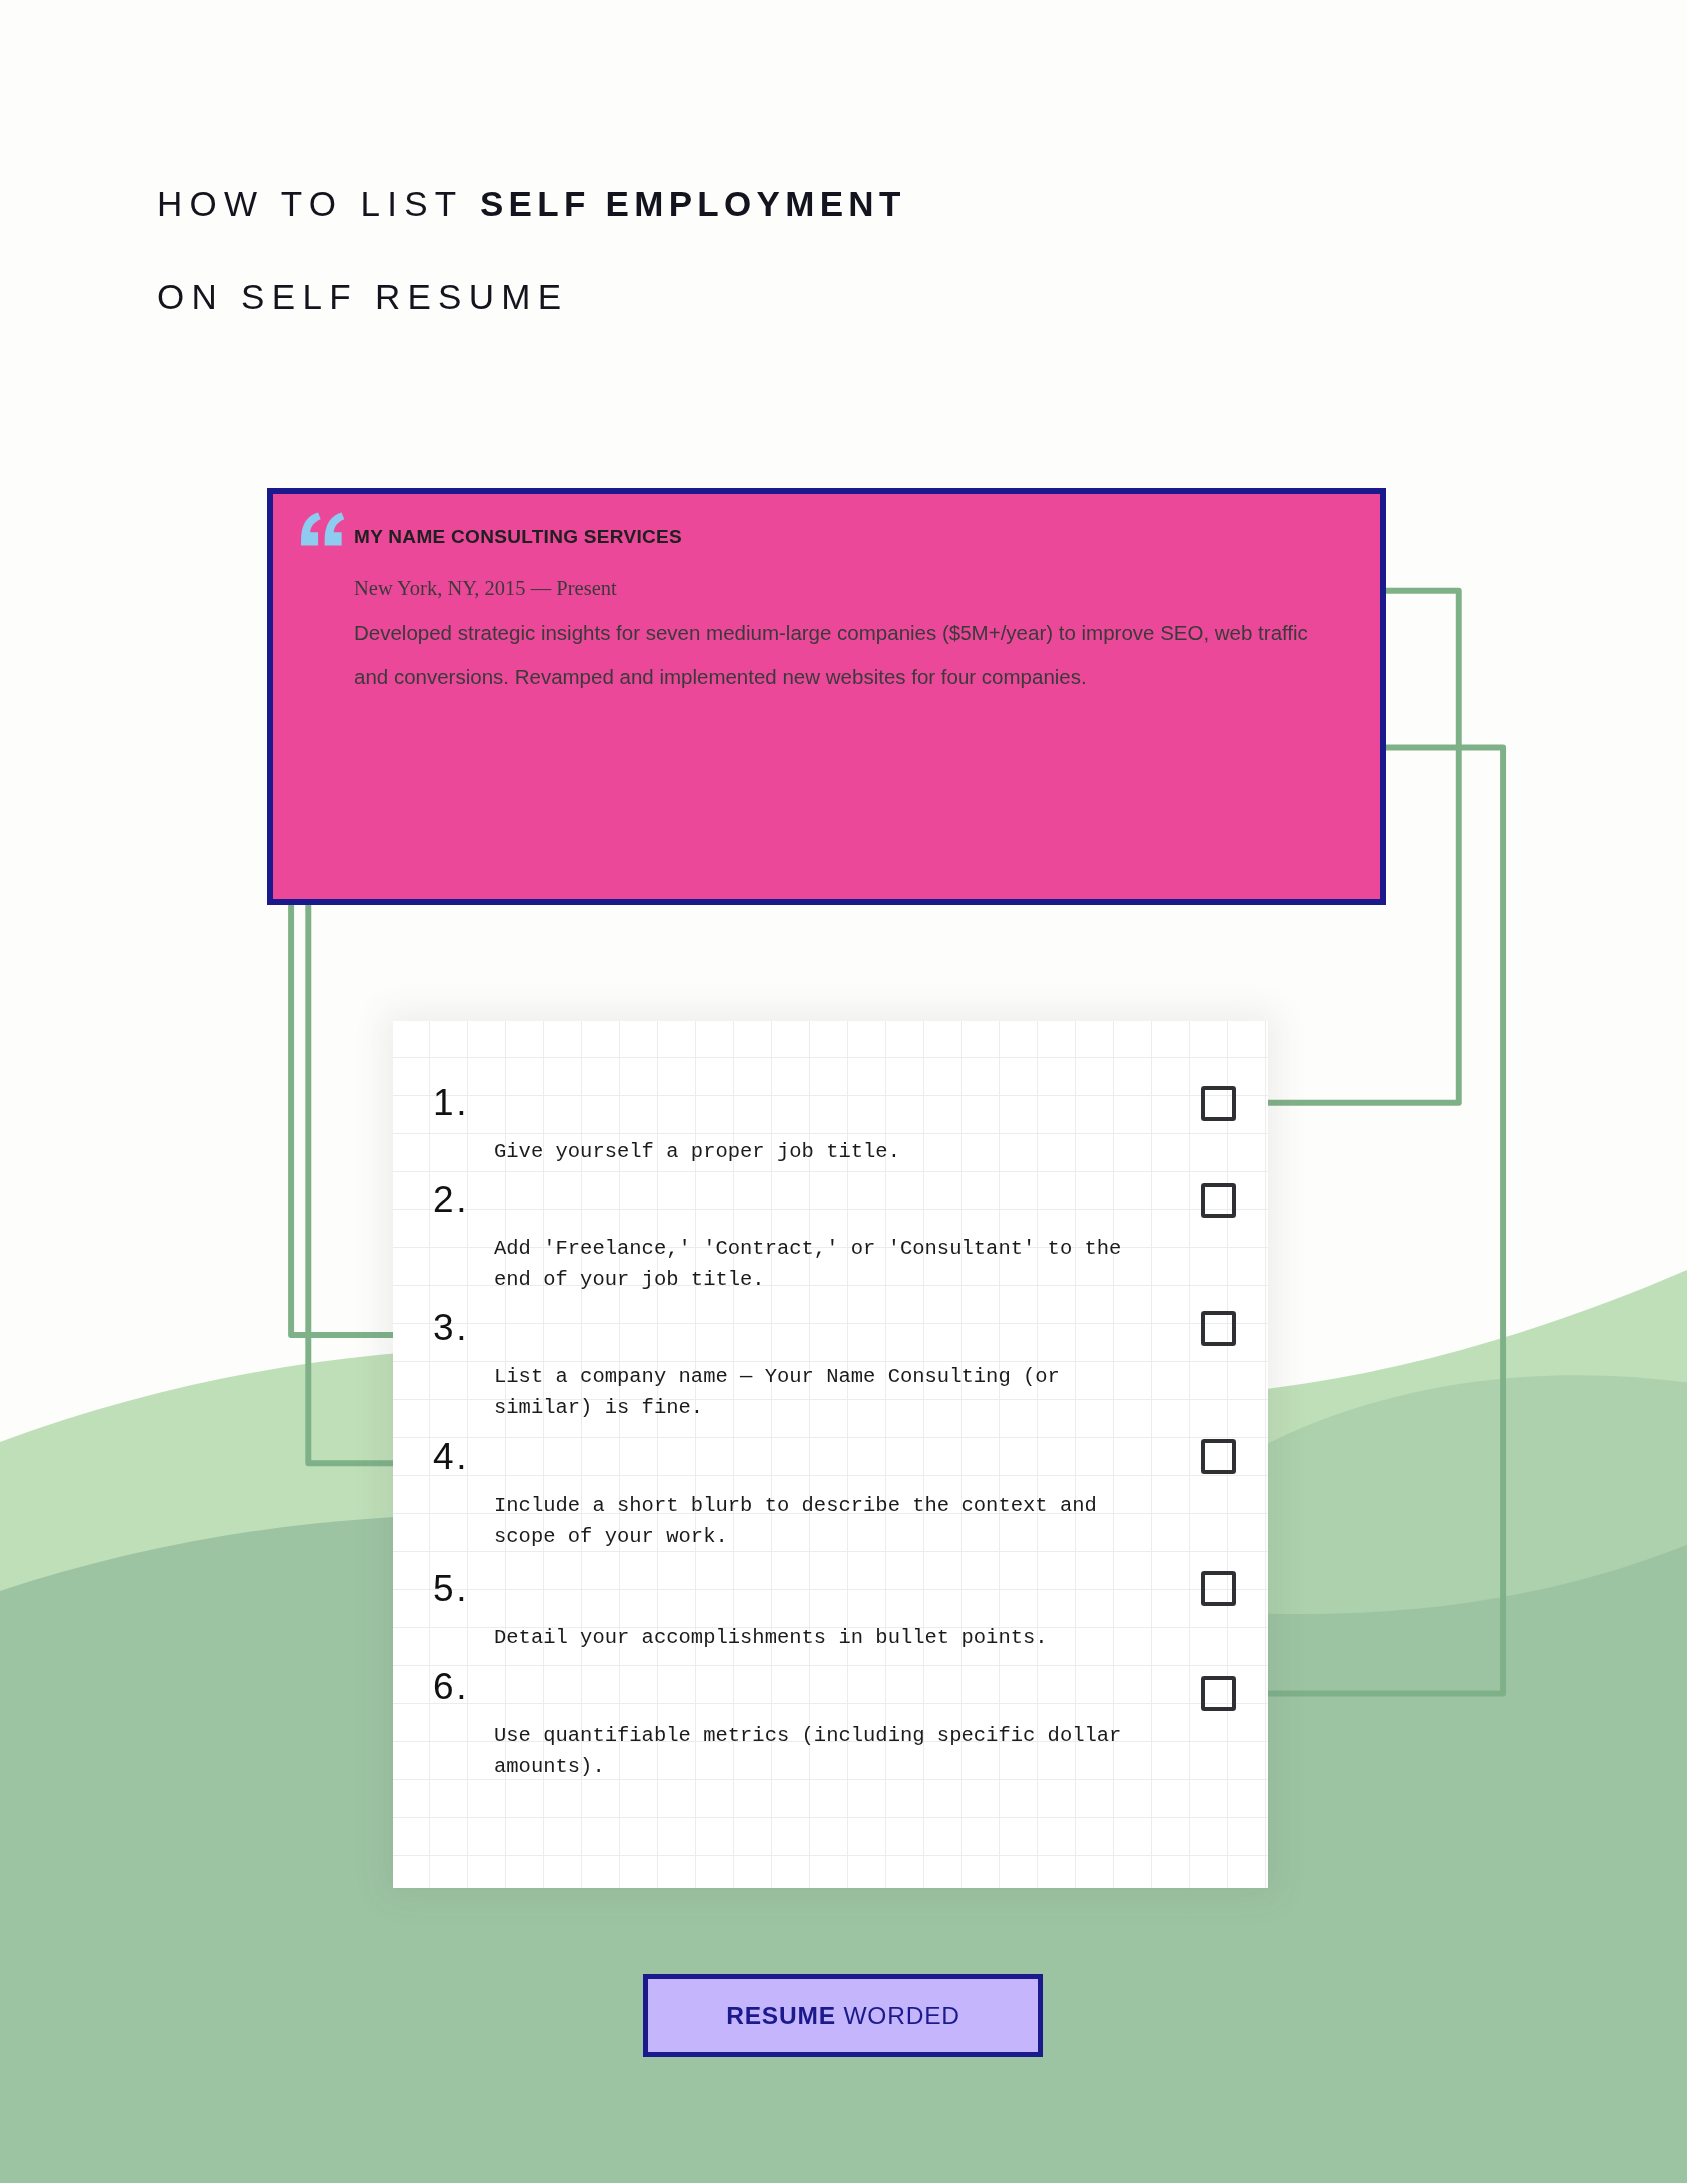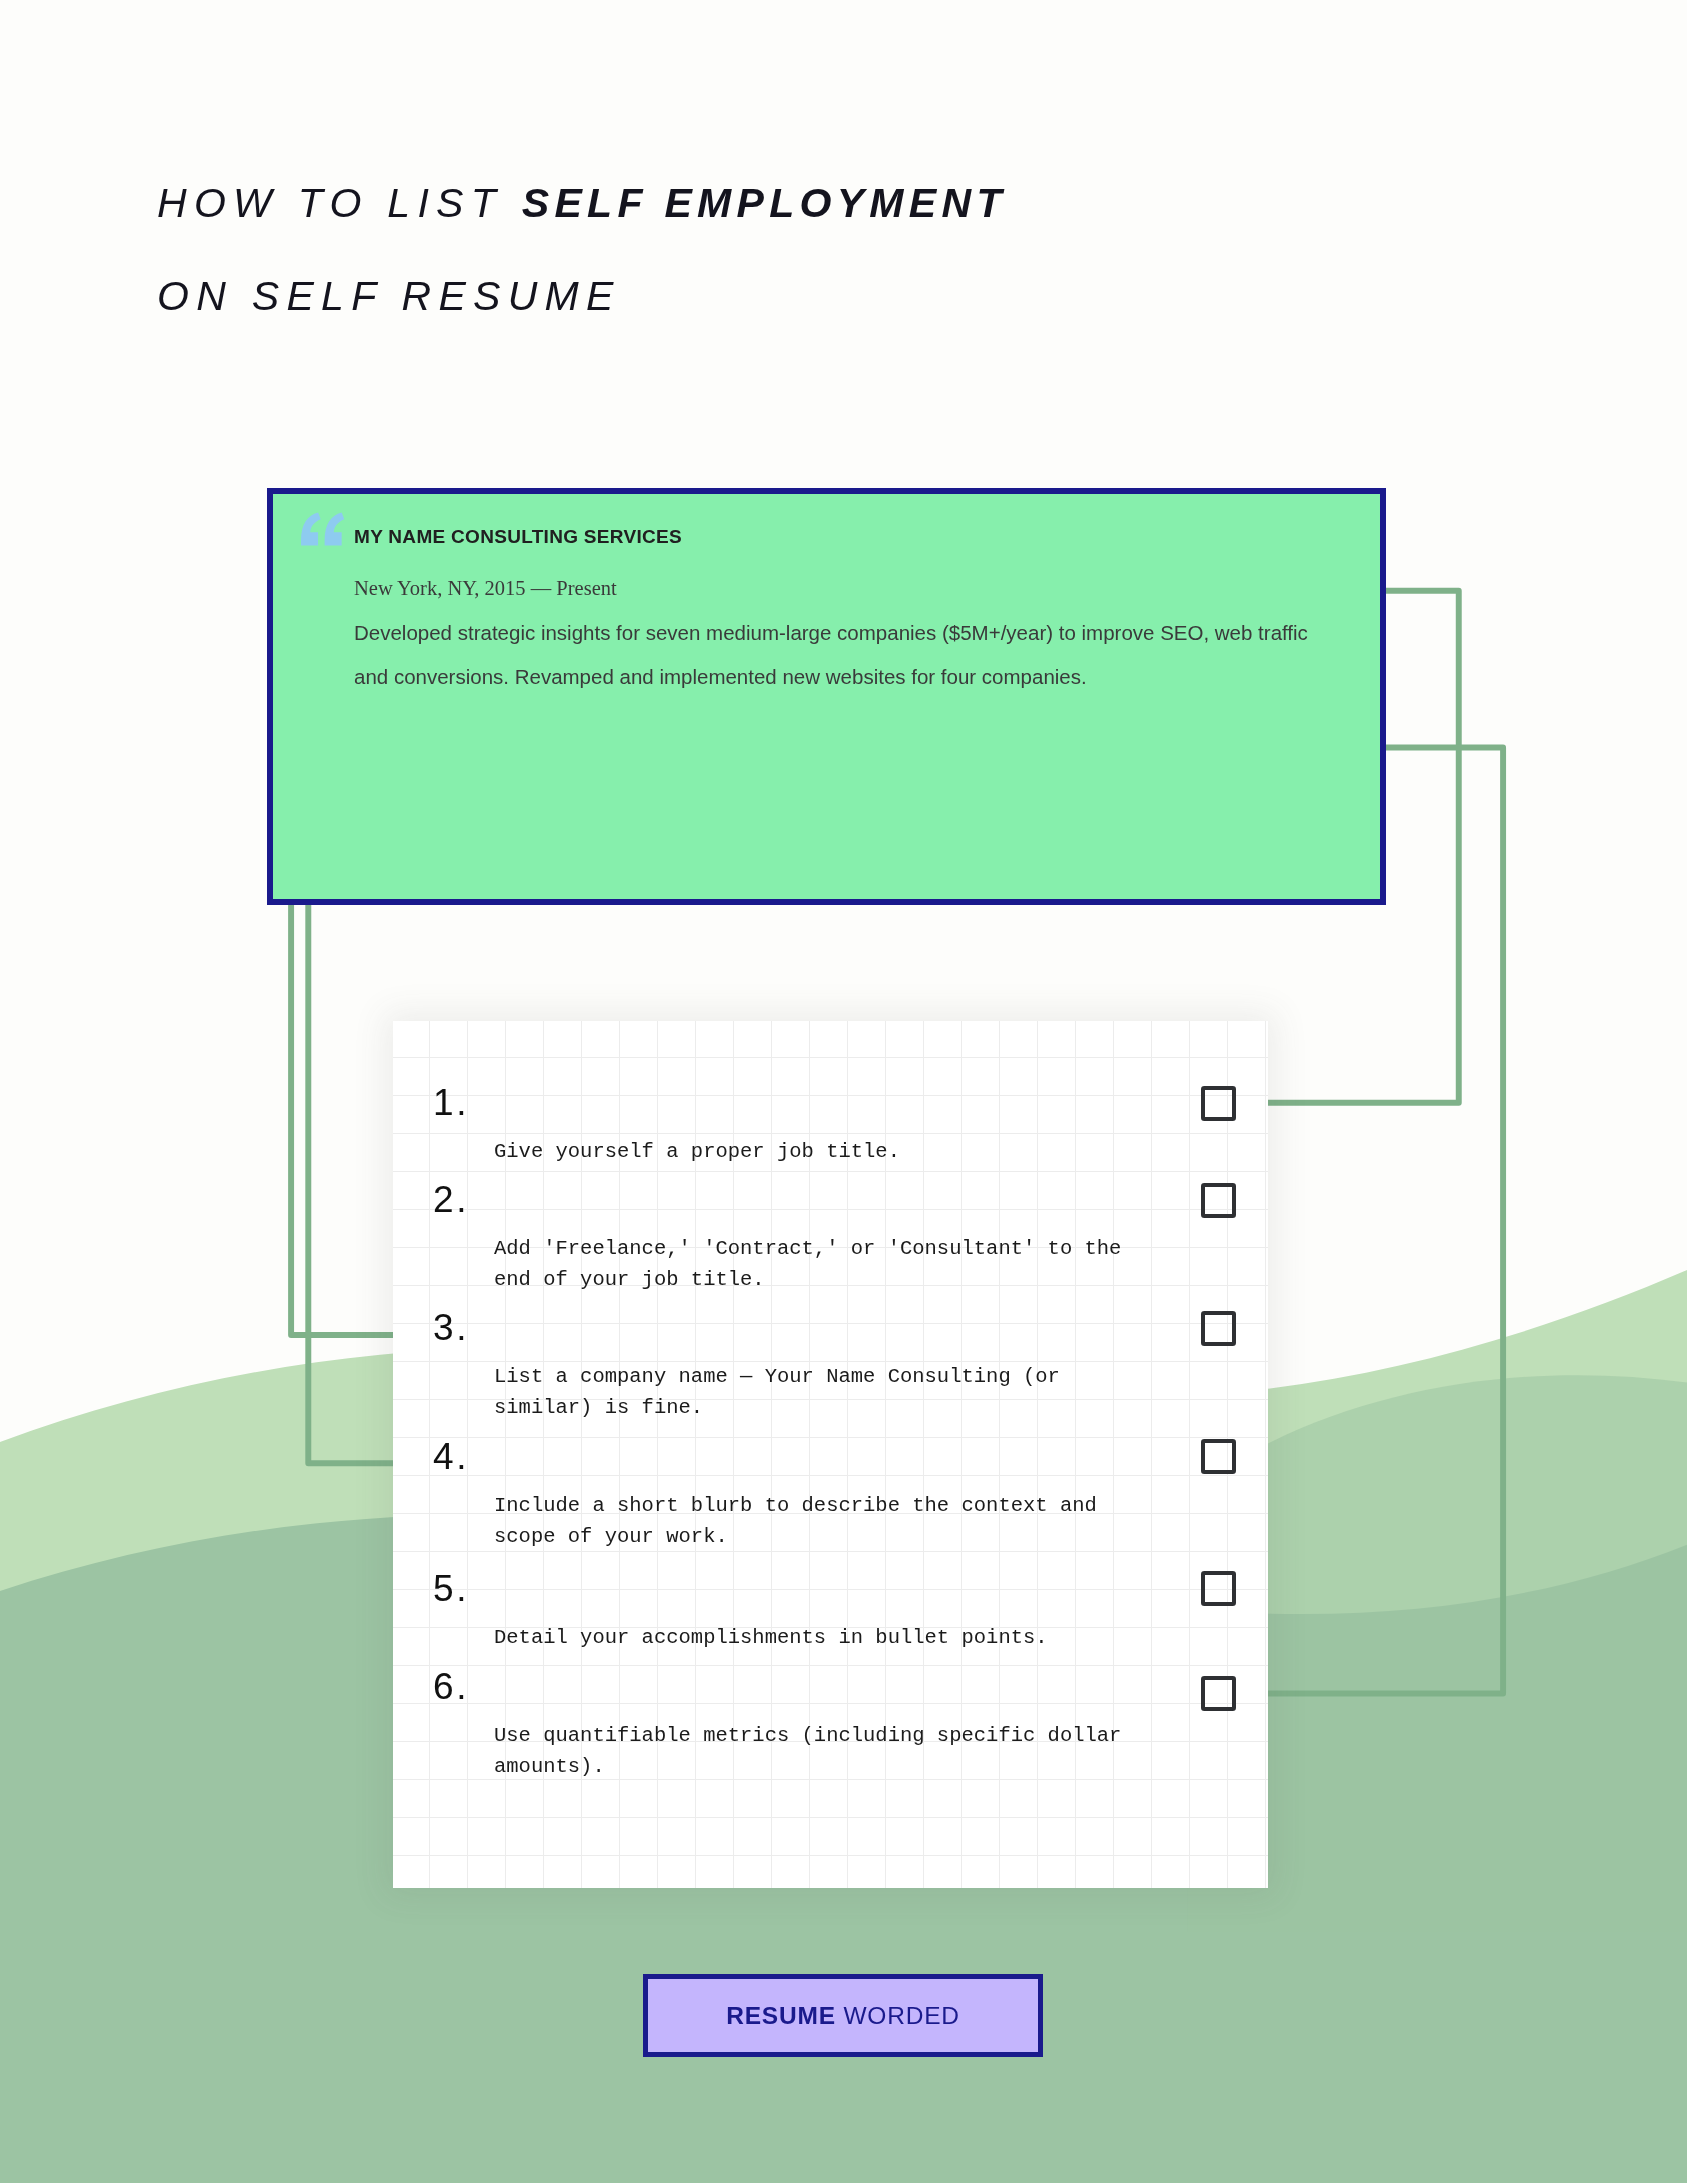--- a/index.html
+++ b/index.html
@@ -27,27 +27,26 @@
 
   
   #title-block {
     position: absolute;
     left: 157px;
     top: 157px;
     z-index: 6;
   }
   .title-line {
     font-family: "Liberation Sans", sans-serif;
-    font-size: 41px;
+    font-size: 35px;
     line-height: 93px;
     letter-spacing: 7.3px;
     color: #14141e;
     font-weight: 400;
     white-space: nowrap;
-    font-style: italic;
   }
   .title-strong {
     font-weight: 700;
     letter-spacing: 5.3px;
   }
 
   
   #connectors {
     position: absolute;
     left: 0; top: 0;
@@ -58,21 +57,21 @@
 
   
   #resume-box {
     position: absolute;
     left: 267px;
     top: 488px;
     width: 1119px;
     height: 417px;
     box-sizing: border-box;
     border: 6px solid #1a1a8c;
-    background: #86efac;
+    background: #ec4899;
     z-index: 5;
   }
   #resume-inner {
     position: absolute;
     left: 81px;
     top: 32px;
     right: 29px;
   }
   #quote-icon {
     position: absolute;

